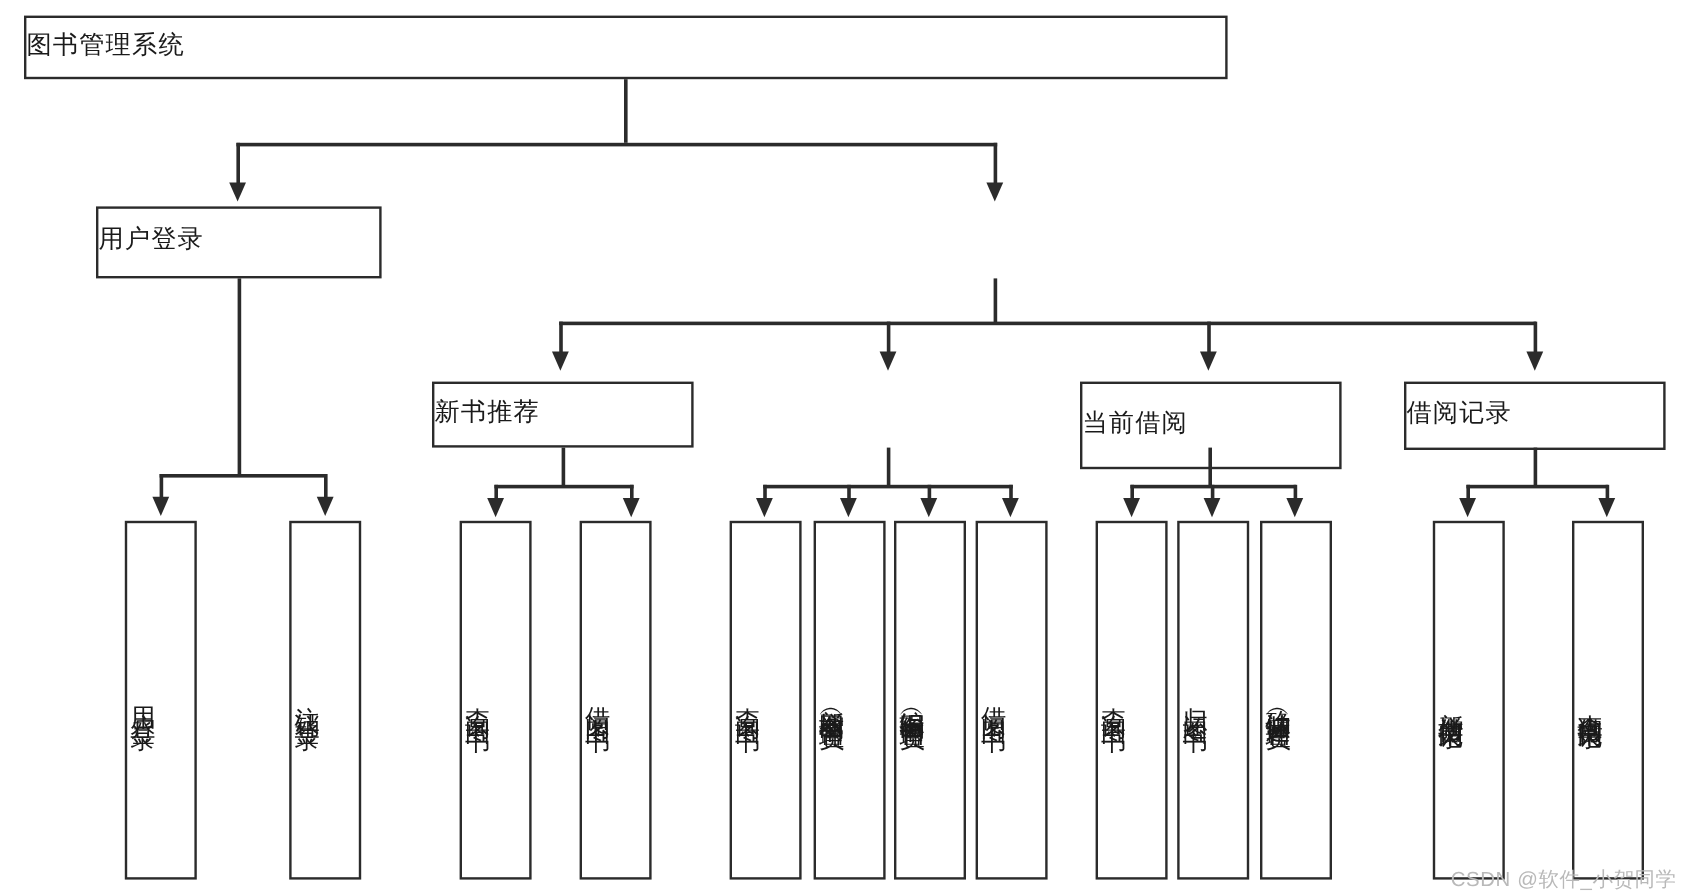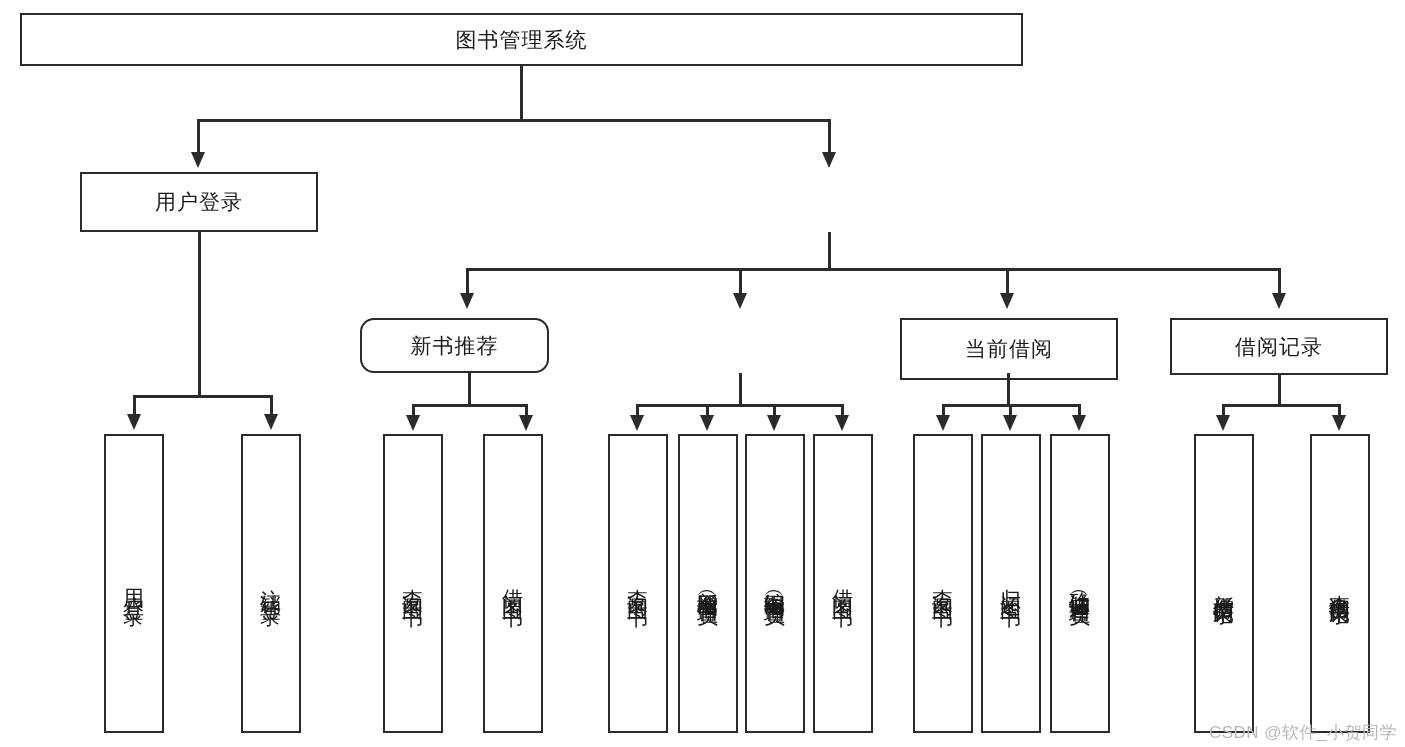--- a/index.html
+++ b/index.html
@@ -18,22 +18,22 @@
     overflow: hidden;
   }
   
   .node {
     position: absolute;
     box-sizing: border-box;
     background: #ffffff;
     border: 2.5px solid #2b2b2b;
     display: flex;
     align-items: center;
-    justify-content: center;
     color: #1a1a1a;
+    font-family: Liberation Mono, monospace;
   }
   .node.h {
     font-size: 21px;
     line-height: 1.2;
     letter-spacing: 1px;
   }
   
   .node.v {
     font-size: 21px;
     letter-spacing: 2px;
@@ -109,24 +109,24 @@
   <div class="ln hline" style="left:466px; top:268px; width:814px; height:2.5px;"></div>
   <div class="ln vline" style="left:466px; top:268px; width:2.5px; height:28px;"></div>
   <div class="arrow" style="left:460px; top:293px;"></div>
   <div class="ln vline" style="left:739px; top:268px; width:2.5px; height:28px;"></div>
   <div class="arrow" style="left:733px; top:293px;"></div>
   <div class="ln vline" style="left:1006px; top:268px; width:2.5px; height:28px;"></div>
   <div class="arrow" style="left:1000px; top:293px;"></div>
   <div class="ln vline" style="left:1278px; top:268px; width:2.5px; height:28px;"></div>
   <div class="arrow" style="left:1272px; top:293px;"></div>
 
-  <div class="node h" style="left:360px; top:318px; width:189px; height:55px;border-radius:14px;">
+  <div class="node h" style="left:360px; top:318px; width:218px; height:55px;">
     <span>新书推荐</span>
   </div>
-  <div class="node h" style="left:900px; top:318px; width:218px; height:62px;">
+  <div class="node h" style="left:900px; top:318px; width:218px; height:73px;">
     <span>当前借阅</span>
   </div>
   <div class="node h" style="left:1170px; top:318px; width:218px; height:57px;">
     <span>借阅记录</span>
   </div>
 
   <div class="ln vline" style="left:468px; top:373px; width:2.5px; height:33px;"></div>
   <div class="ln hline" style="left:412px; top:404px; width:116px; height:2.5px;"></div>
   <div class="ln vline" style="left:412px; top:404px; width:2.5px; height:14px;"></div>
   <div class="arrow" style="left:406px; top:415px;"></div>

